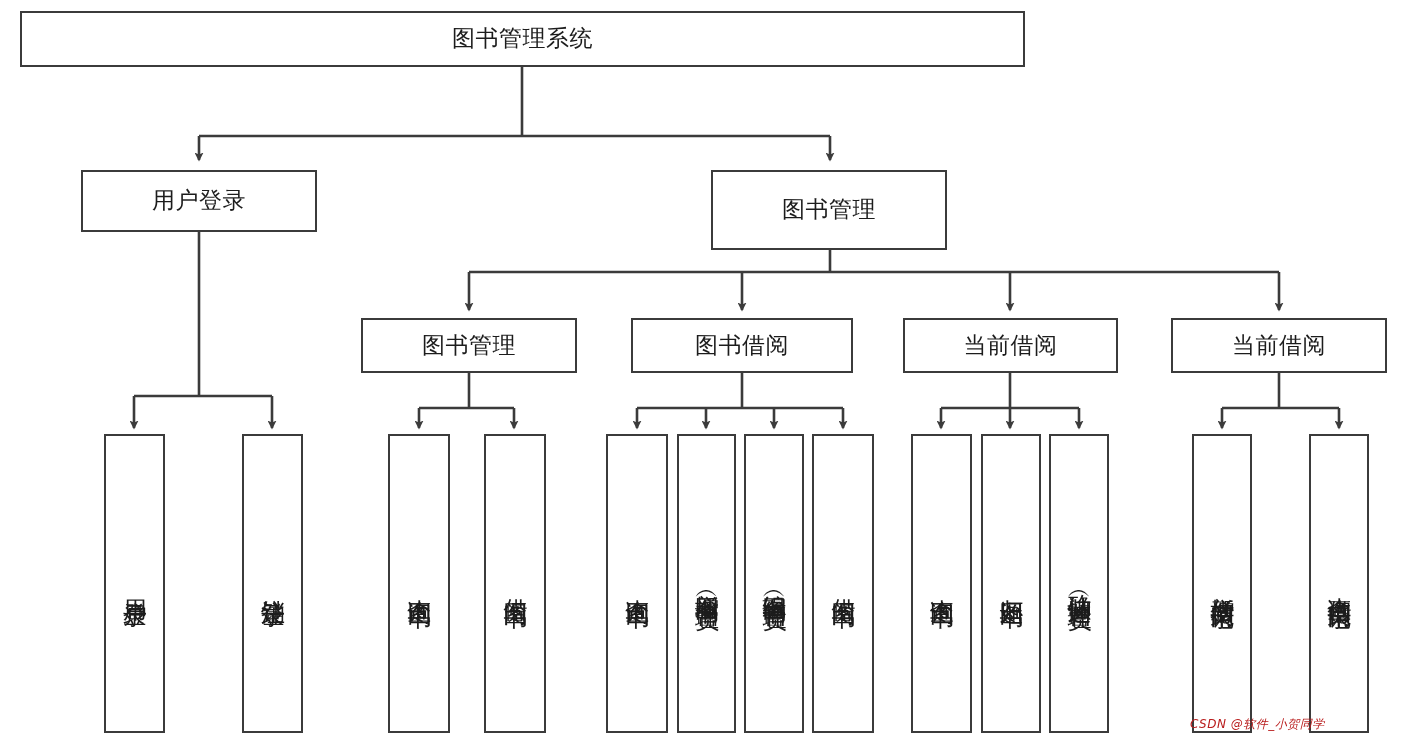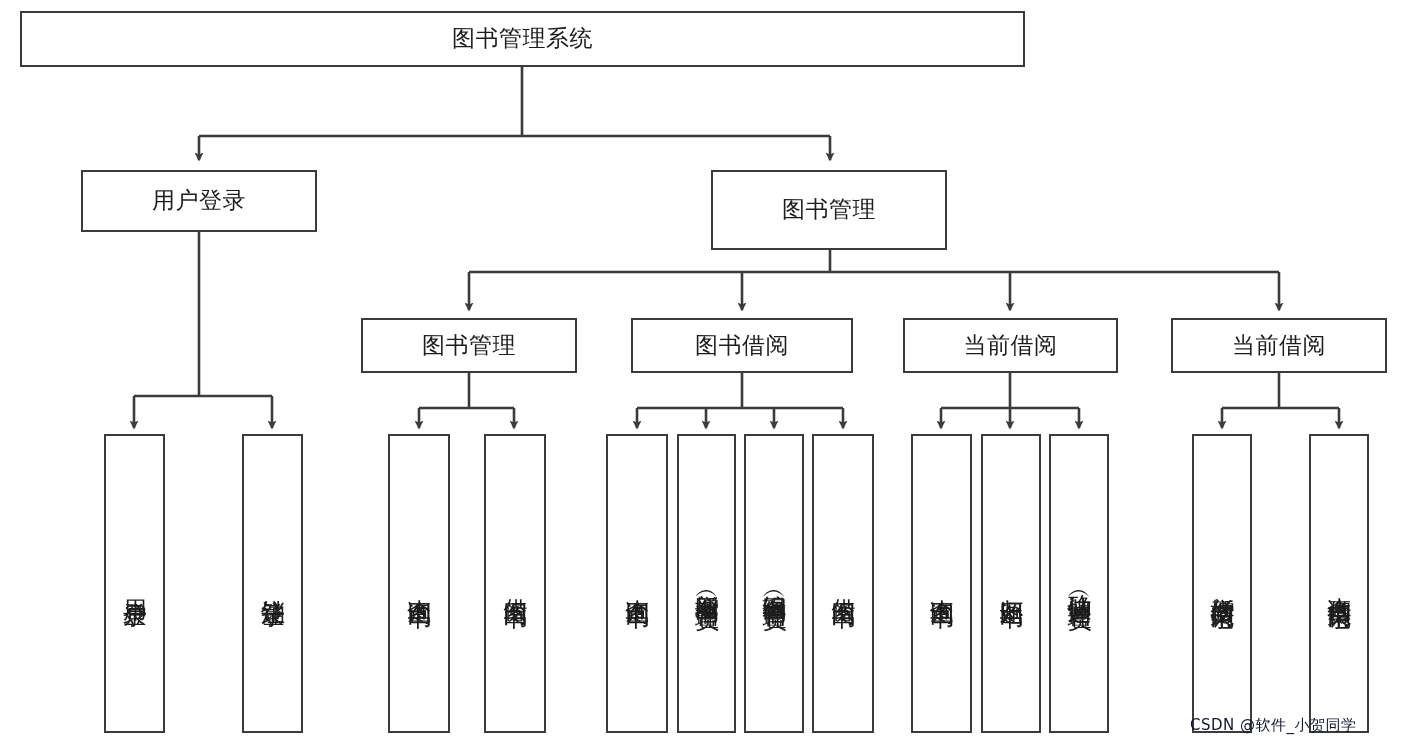--- a/index.html
+++ b/index.html
@@ -48,24 +48,25 @@
     padding: 6px 0;
   }
   .node.vert .nodelabel {
     writing-mode: vertical-rl;
     text-orientation: upright;
     display: block;
     white-space: nowrap;
   }
   .watermark {
     position: absolute;
-    color: #0f172a;
-    font-size: 15px;
+    color: #b91c1c;
+    font-size: 12px;
     white-space: nowrap;
     letter-spacing: 0.5px;
+    font-style: italic;
   }
 </style>
 </head>
 <body>
 
 <div id="canvas">
 
   <svg id="edges" viewBox="0 0 1405 747" xmlns="http://www.w3.org/2000/svg">
     <defs>
       <marker id="arrow" markerWidth="9" markerHeight="9" refX="7.5" refY="4.5" orient="auto" markerUnits="userSpaceOnUse">

